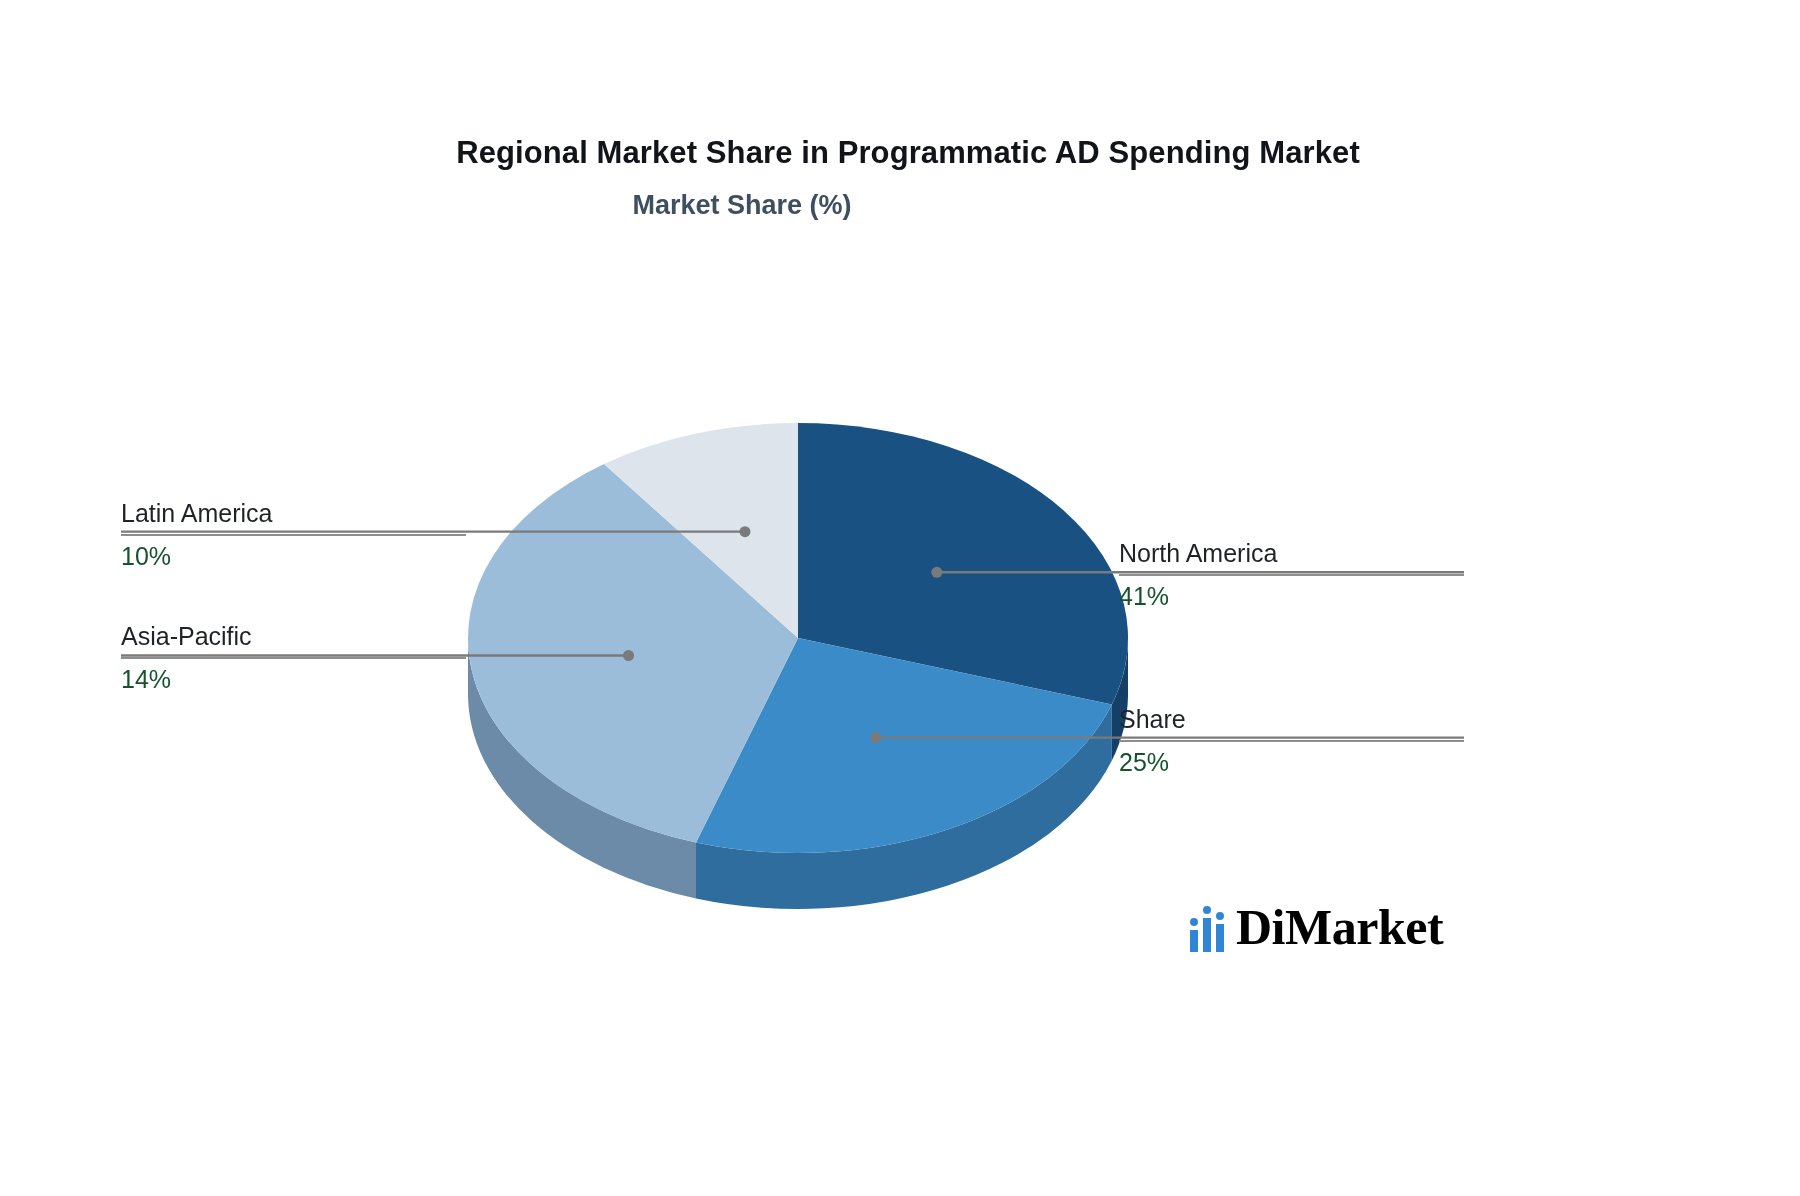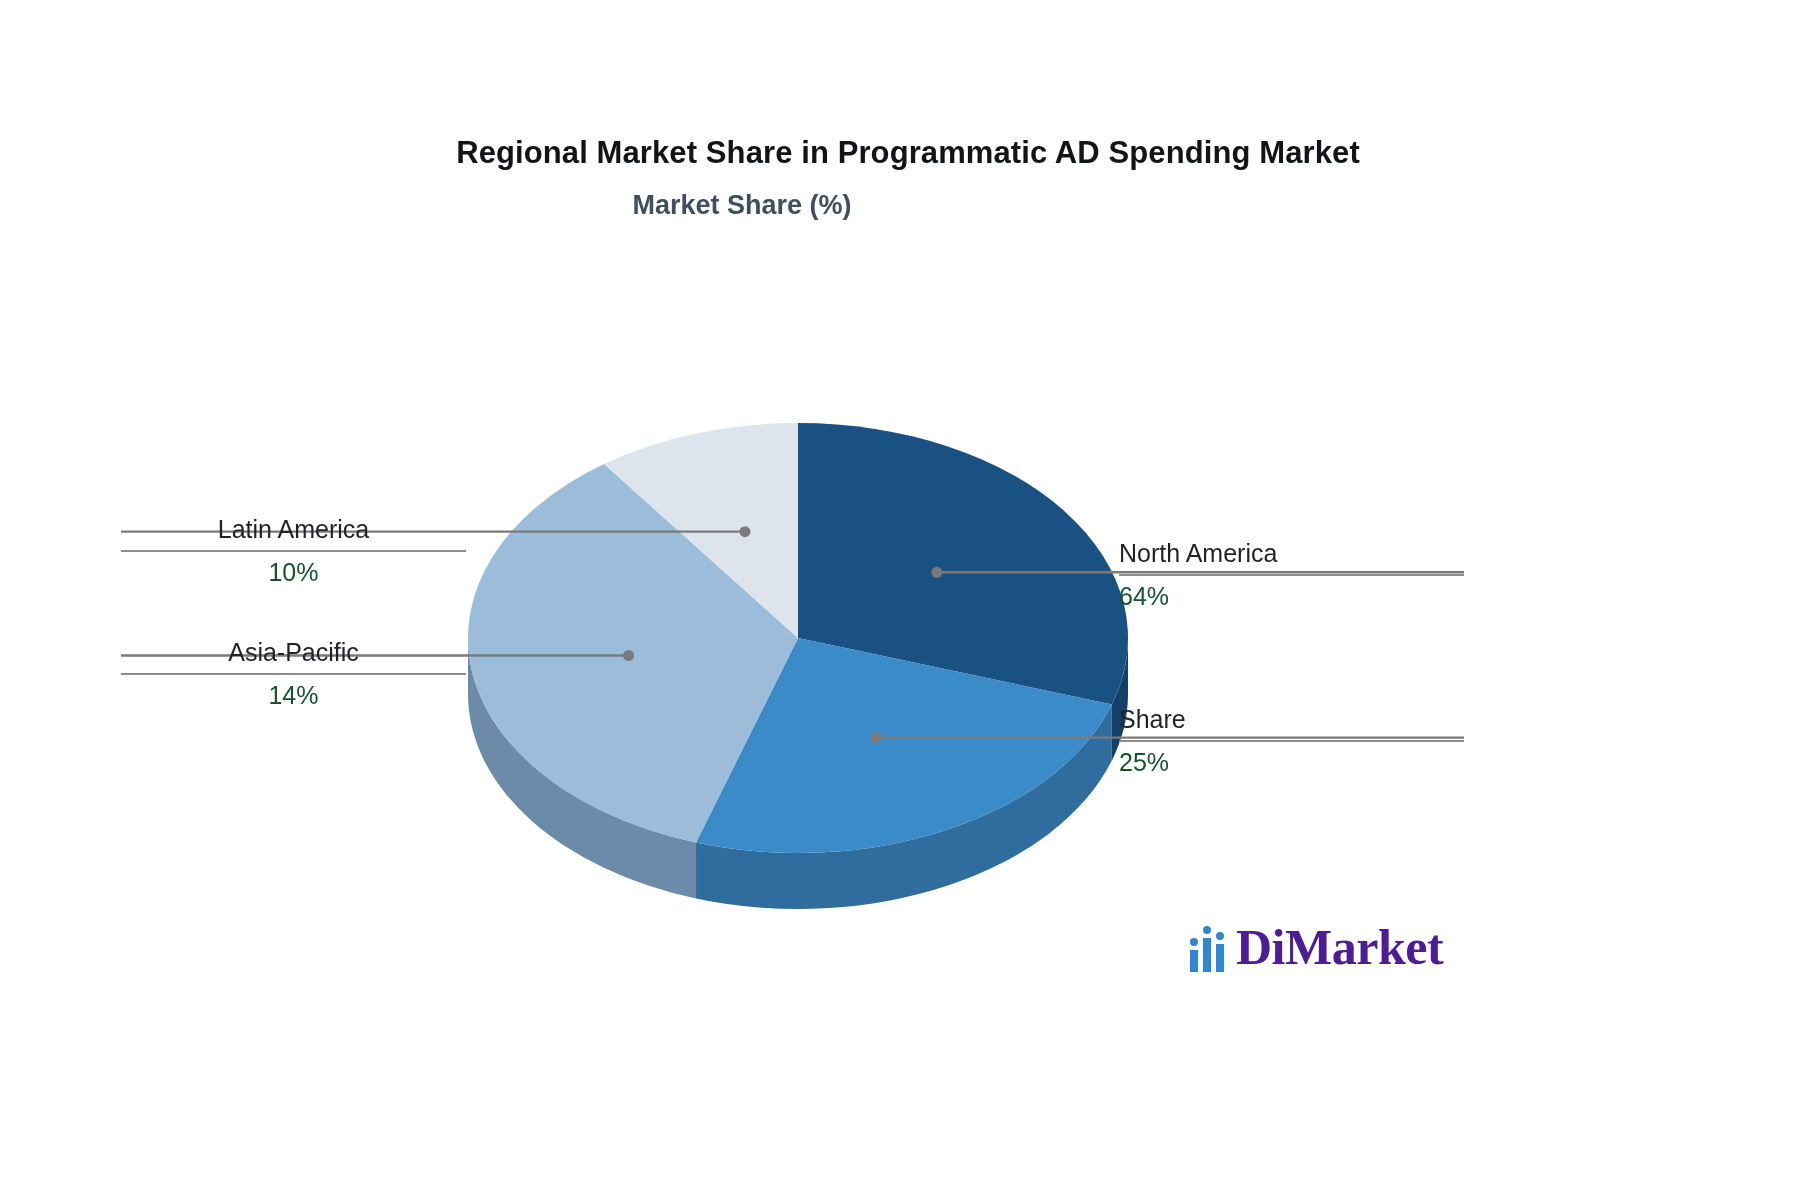--- a/index.html
+++ b/index.html
@@ -32,30 +32,29 @@
   .lbl{position:absolute;}
   .lbl .name{
     font-size:25px;color:#1f2328;white-space:nowrap;line-height:30px;
   }
   .lbl .rule{
     height:2px;background:#8d8d8d;margin-top:6px;
   }
   .lbl .pct{
     font-size:25px;color:#14532d;line-height:30px;margin-top:5px;white-space:nowrap;
   }
-  .lbl.left{text-align:center;margin-top:16px;}
+  .lbl.left{text-align:left;}
   .lbl.right{text-align:left;}
 
   
   #logo{position:absolute;left:1182px;top:902px;display:flex;align-items:flex-end;gap:8px;}
   #logo .wordmark{
     font-family:"Liberation Serif", serif;
-    font-size:50px;font-weight:bold;color:#4c1d95;line-height:50px;
+    font-size:50px;font-weight:bold;color:#000000;line-height:50px;
     letter-spacing:-.5px;
-    margin-top:20px;
   }
   .dotgroup{position:relative;width:38px;height:46px;}
   .dotgroup i{position:absolute;background:#2f86d6;}
   .dotgroup .s1{left:0;bottom:0;width:8px;height:22px;}
   .dotgroup .s2{left:13px;bottom:0;width:8px;height:34px;}
   .dotgroup .s3{left:26px;bottom:0;width:8px;height:28px;}
   .dotgroup .d1{left:0;bottom:26px;width:8px;height:8px;border-radius:50%;}
   .dotgroup .d2{left:13px;bottom:38px;width:8px;height:8px;border-radius:50%;}
   .dotgroup .d3{left:26px;bottom:32px;width:8px;height:8px;border-radius:50%;}
 </style>
@@ -106,21 +105,21 @@
 
   <div class="lbl left" style="left: 113px; top: 621.489px; width: 345px;">
     <div class="name">Asia-Pacific</div>
     <div class="rule"></div>
     <div class="pct">14%</div>
   </div>
 
   <div class="lbl right" style="left: 1111px; top: 538.286px; width: 345px;">
     <div class="name">North America</div>
     <div class="rule"></div>
-    <div class="pct">64%</div>
+    <div class="pct">41%</div>
   </div>
 
   <div class="lbl right" style="left: 1111px; top: 703.615px; width: 345px;">
     <div class="name">Share</div>
     <div class="rule"></div>
     <div class="pct">25%</div>
   </div>
 
   <div id="logo">
     <span class="dotgroup">

